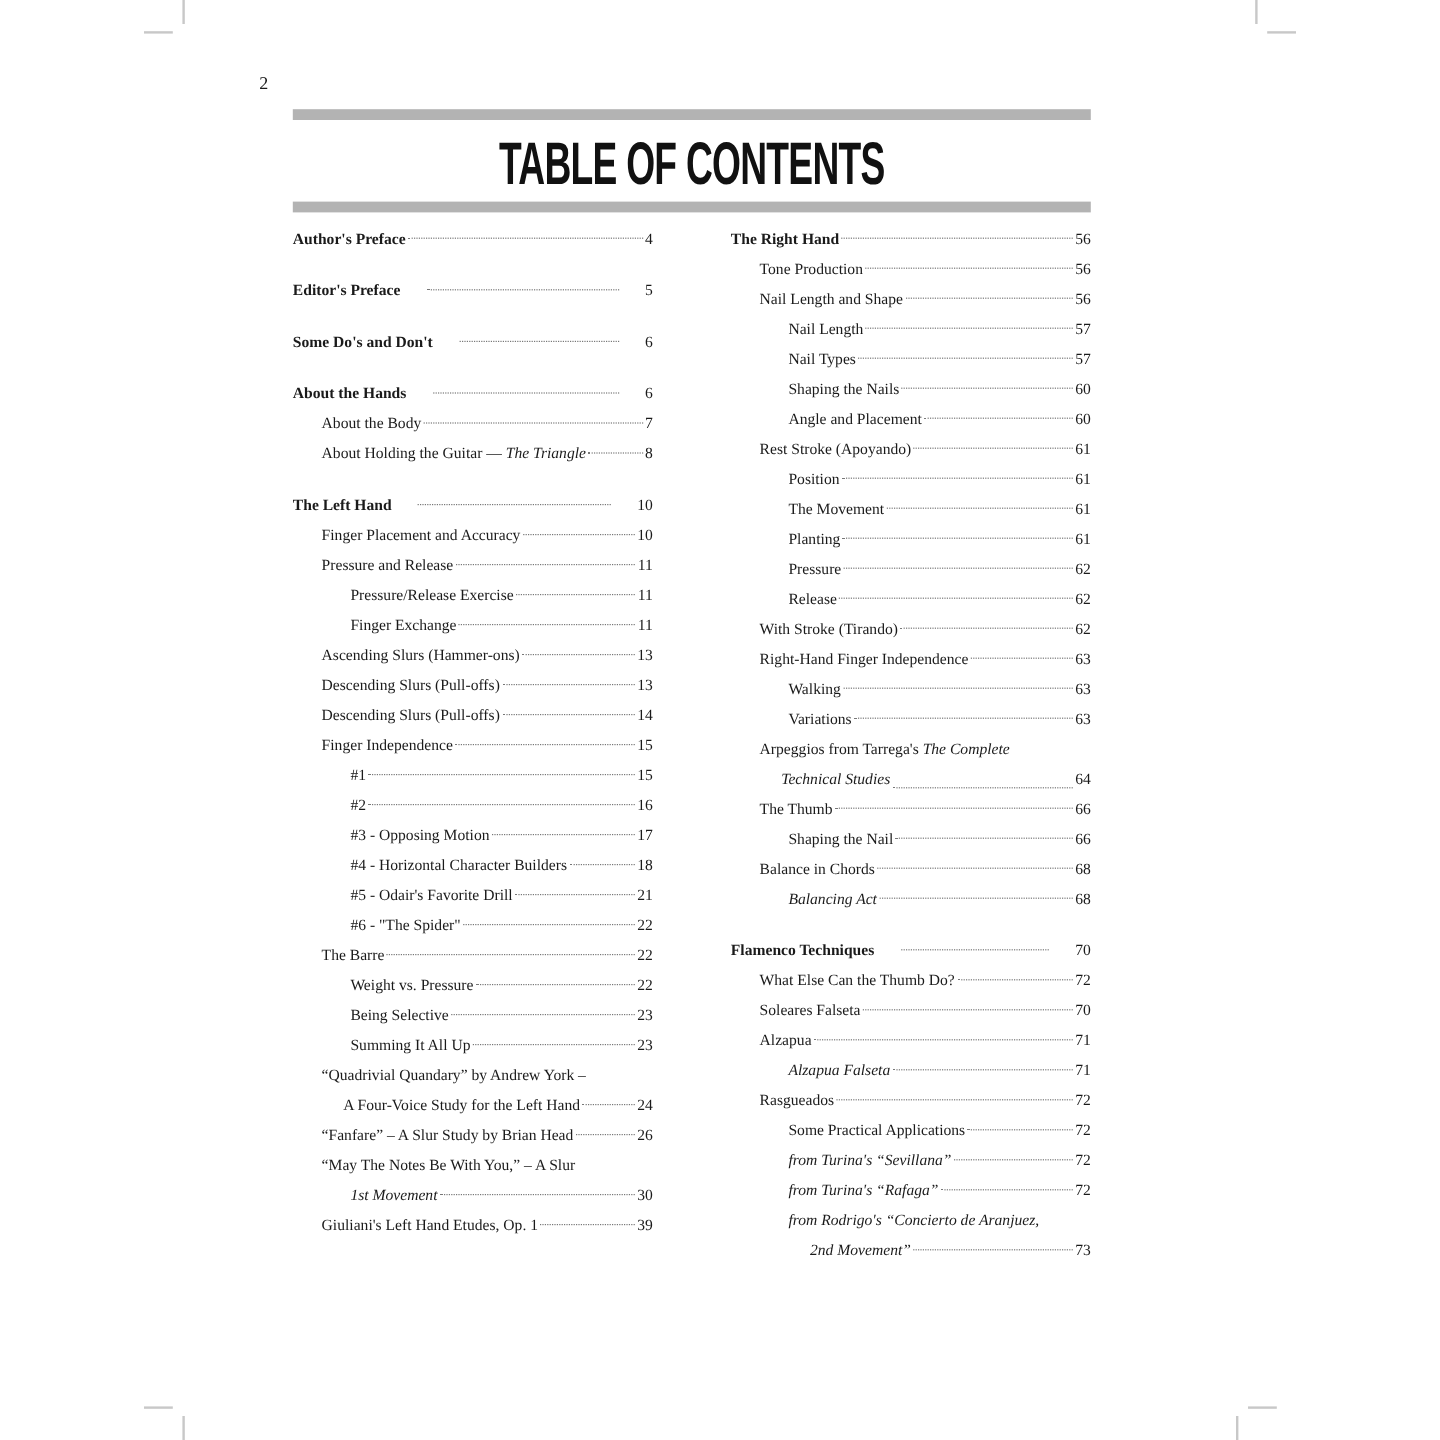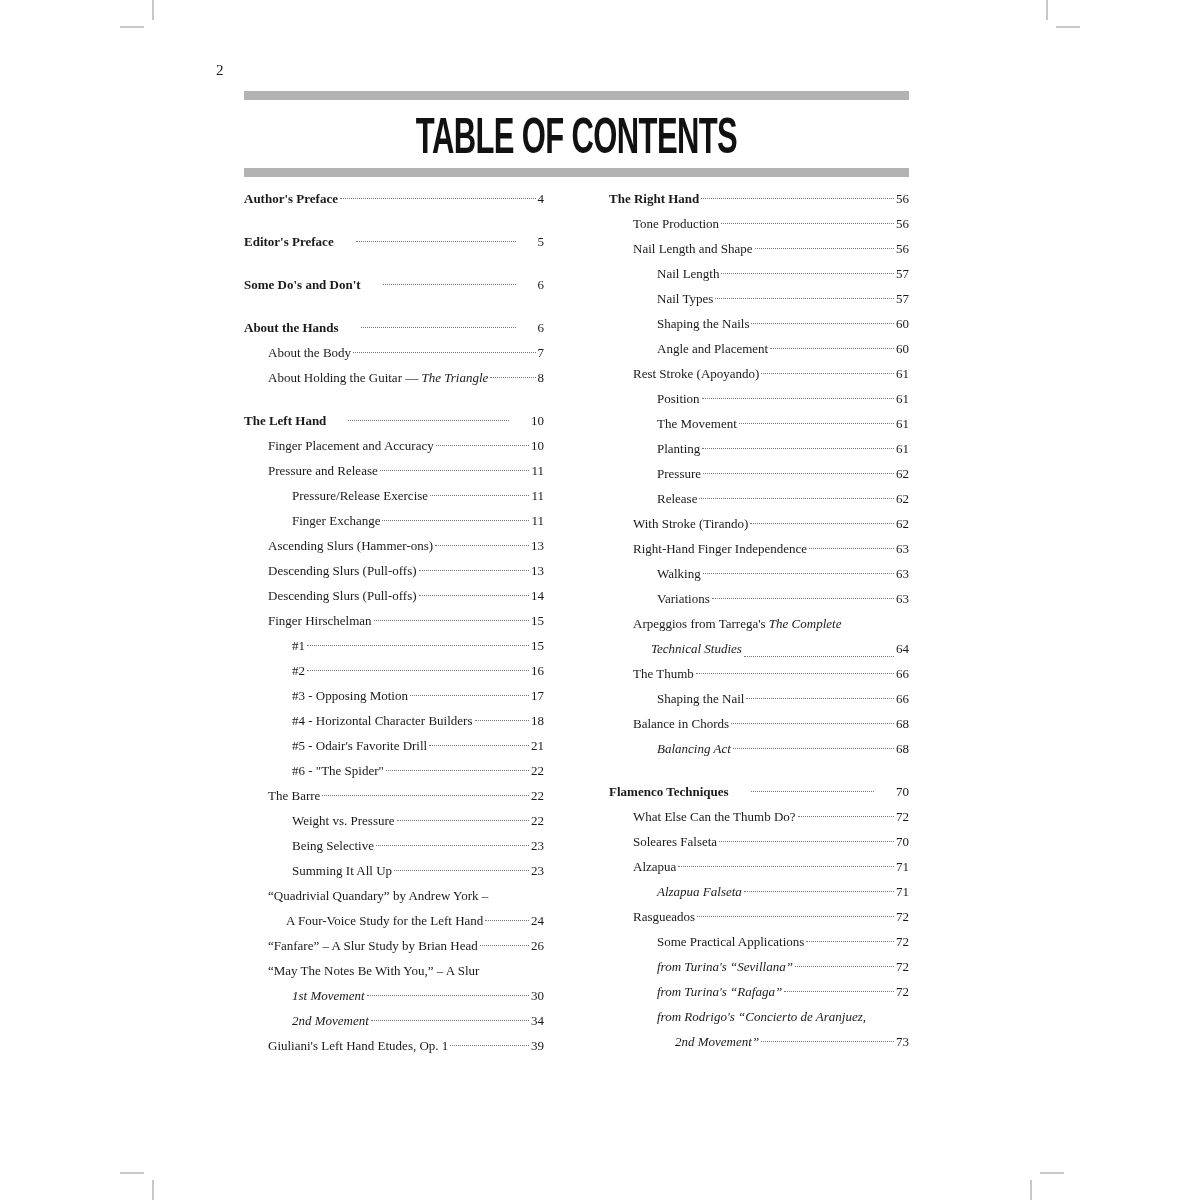--- a/index.html
+++ b/index.html
@@ -111,21 +111,21 @@
       <span class="t"><span>Descending Slurs (Pull-offs)</span></span>
       <span class="dots"></span>
       <span class="p">13</span>
     </div>
     <div class="entry l2">
       <span class="t"><span>Descending Slurs (Pull-offs)</span></span>
       <span class="dots"></span>
       <span class="p">14</span>
     </div>
     <div class="entry l2">
-      <span class="t"><span>Finger Hirschelman</span></span>
+      <span class="t"><span>Finger Independence</span></span>
       <span class="dots"></span>
       <span class="p">15</span>
     </div>
     <div class="entry l3">
       <span class="t"><span>#1</span></span>
       <span class="dots"></span>
       <span class="p">15</span>
     </div>
     <div class="entry l3">
       <span class="t"><span>#2</span></span>
@@ -189,25 +189,20 @@
     </div>
     <div class="entry l2 nodots">
       <span class="t"><span>“May The Notes Be With You,” – A Slur</span></span>
       <span class="dots"></span>
       <span class="p"></span>
     </div>
     <div class="entry l3 it">
       <span class="t"><span>1st Movement</span></span>
       <span class="dots"></span>
       <span class="p">30</span>
-    </div>
-    <div class="entry l3 it">
-      <span class="t"><span>2nd Movement</span></span>
-      <span class="dots"></span>
-      <span class="p">34</span>
     </div>
     <div class="entry l2">
       <span class="t"><span>Giuliani's Left Hand Etudes, Op. 1</span></span>
       <span class="dots"></span>
       <span class="p">39</span>
     </div>
   </div>
 <div class="col right" id="col-right">
     <div class="entry l1 bold">
       <span class="t"><span>The Right Hand</span></span>

